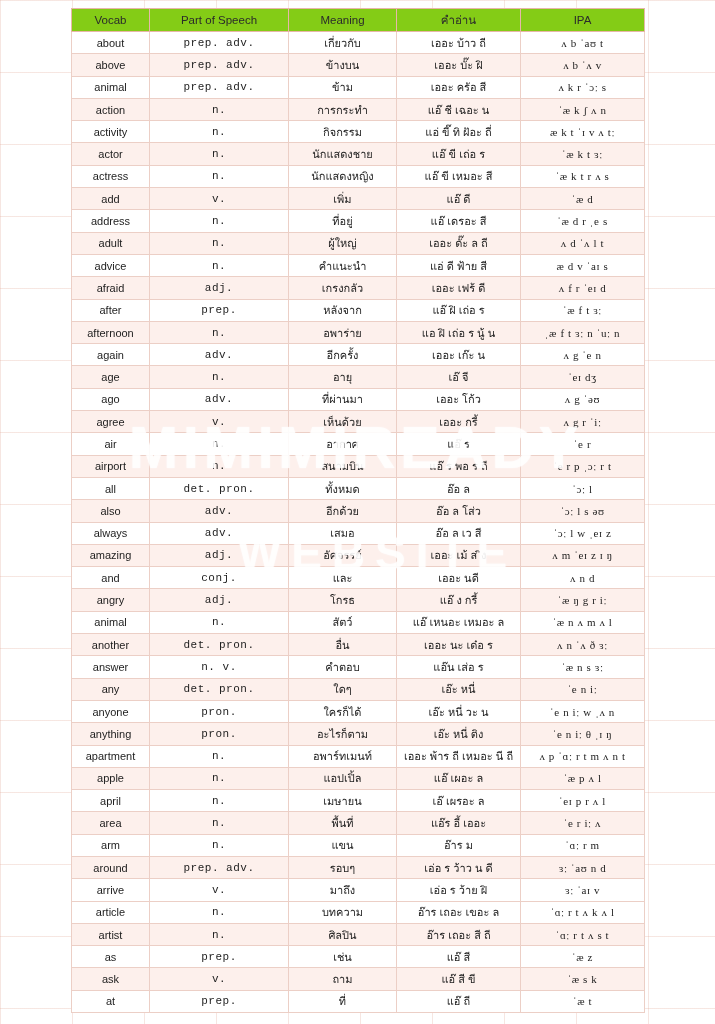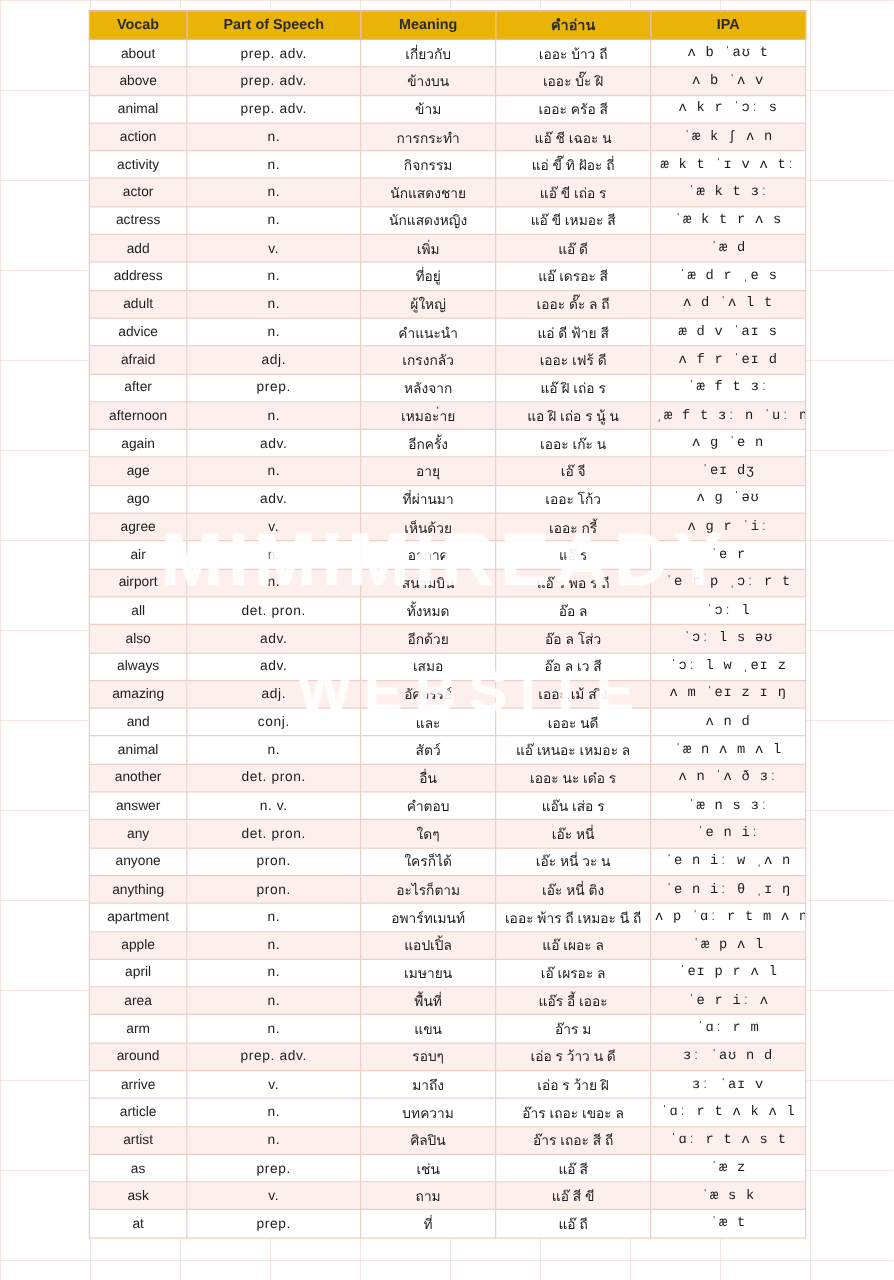--- a/index.html
+++ b/index.html
@@ -60,24 +60,24 @@
     background: #ffffff;
     table-layout: fixed;
   }
   table.vocab col.c0 { width: 78px; }
   table.vocab col.c1 { width: 139px; }
   table.vocab col.c2 { width: 108px; }
   table.vocab col.c3 { width: 124px; }
   table.vocab col.c4 { width: 124px; }
 
   table.vocab th {
-    background: #eab308;
+    background: #84cc16;
     border: 1px solid #e7b7a8;
     font-size: 11.5px;
-    font-weight: 700;
+    font-weight: 400;
     color: #2b2b2b;
     height: 22px;
     padding: 0 2px;
     text-align: center;
     margin-left: 38px;
   }
   table.vocab td {
     border: 1px solid #eccfc6;
     font-size: 11px;
     color: #1d1d1d;
@@ -85,28 +85,28 @@
     padding: 0 3px;
     text-align: center;
     white-space: nowrap;
     overflow: hidden;
   }
   table.vocab tr.odd td { background: #ffffff; }
   table.vocab tr.even td { background: #fdf0ec; }
 
   td.col-vocab { font-size: 11.5px; }
   td.col-pos {
-    font-family: Liberation Sans, sans-serif;
+    font-family: Liberation Mono, monospace;
     font-size: 10.5px;
     letter-spacing: 0.5px;
   }
   td.col-meaning { font-size: 11.5px; }
   td.col-read { font-size: 11.5px; }
   td.col-ipa {
-    font-family: Liberation Mono, monospace;
+    font-family: Liberation Serif, serif;
     font-size: 11px;
     letter-spacing: 0.6px;
     margin-left: 28px;
   }
 </style>
 </head>
 <body>
 
 <div class="bg-grid"></div>
 
@@ -221,21 +221,21 @@
         <tr class="odd">
           <td class="col-vocab">after</td>
           <td class="col-pos">prep.</td>
           <td class="col-meaning">หลังจาก</td>
           <td class="col-read">แอ๊ ฝิ เถ่อ ร</td>
           <td class="col-ipa">ˈæ f t ɜː</td>
         </tr>
         <tr class="even">
           <td class="col-vocab">afternoon</td>
           <td class="col-pos">n.</td>
-          <td class="col-meaning">เหมอะ่าย</td>
+          <td class="col-meaning">อพาร่าย</td>
           <td class="col-read">แอ ฝิ เถ่อ ร นู้ น</td>
           <td class="col-ipa">ˌæ f t ɜː n ˈuː n</td>
         </tr>
         <tr class="odd">
           <td class="col-vocab">again</td>
           <td class="col-pos">adv.</td>
           <td class="col-meaning">อีกครั้ง</td>
           <td class="col-read">เออะ เก๊ะ น</td>
           <td class="col-ipa">ʌ g ˈe n</td>
         </tr>
@@ -302,20 +302,27 @@
           <td class="col-read">เออะ เม้ ส ิง</td>
           <td class="col-ipa">ʌ m ˈeɪ z ɪ ŋ</td>
         </tr>
         <tr class="odd">
           <td class="col-vocab">and</td>
           <td class="col-pos">conj.</td>
           <td class="col-meaning">และ</td>
           <td class="col-read">เออะ นดี</td>
           <td class="col-ipa">ʌ n d</td>
         </tr>
+        <tr class="even">
+          <td class="col-vocab">angry</td>
+          <td class="col-pos">adj.</td>
+          <td class="col-meaning">โกรธ</td>
+          <td class="col-read">แอ๊ ง กรี้</td>
+          <td class="col-ipa">ˈæ ŋ g r iː</td>
+        </tr>
         <tr class="odd">
           <td class="col-vocab">animal</td>
           <td class="col-pos">n.</td>
           <td class="col-meaning">สัตว์</td>
           <td class="col-read">แอ๊ เหนอะ เหมอะ ล</td>
           <td class="col-ipa">ˈæ n ʌ m ʌ l</td>
         </tr>
         <tr class="even">
           <td class="col-vocab">another</td>
           <td class="col-pos">det. pron.</td>

